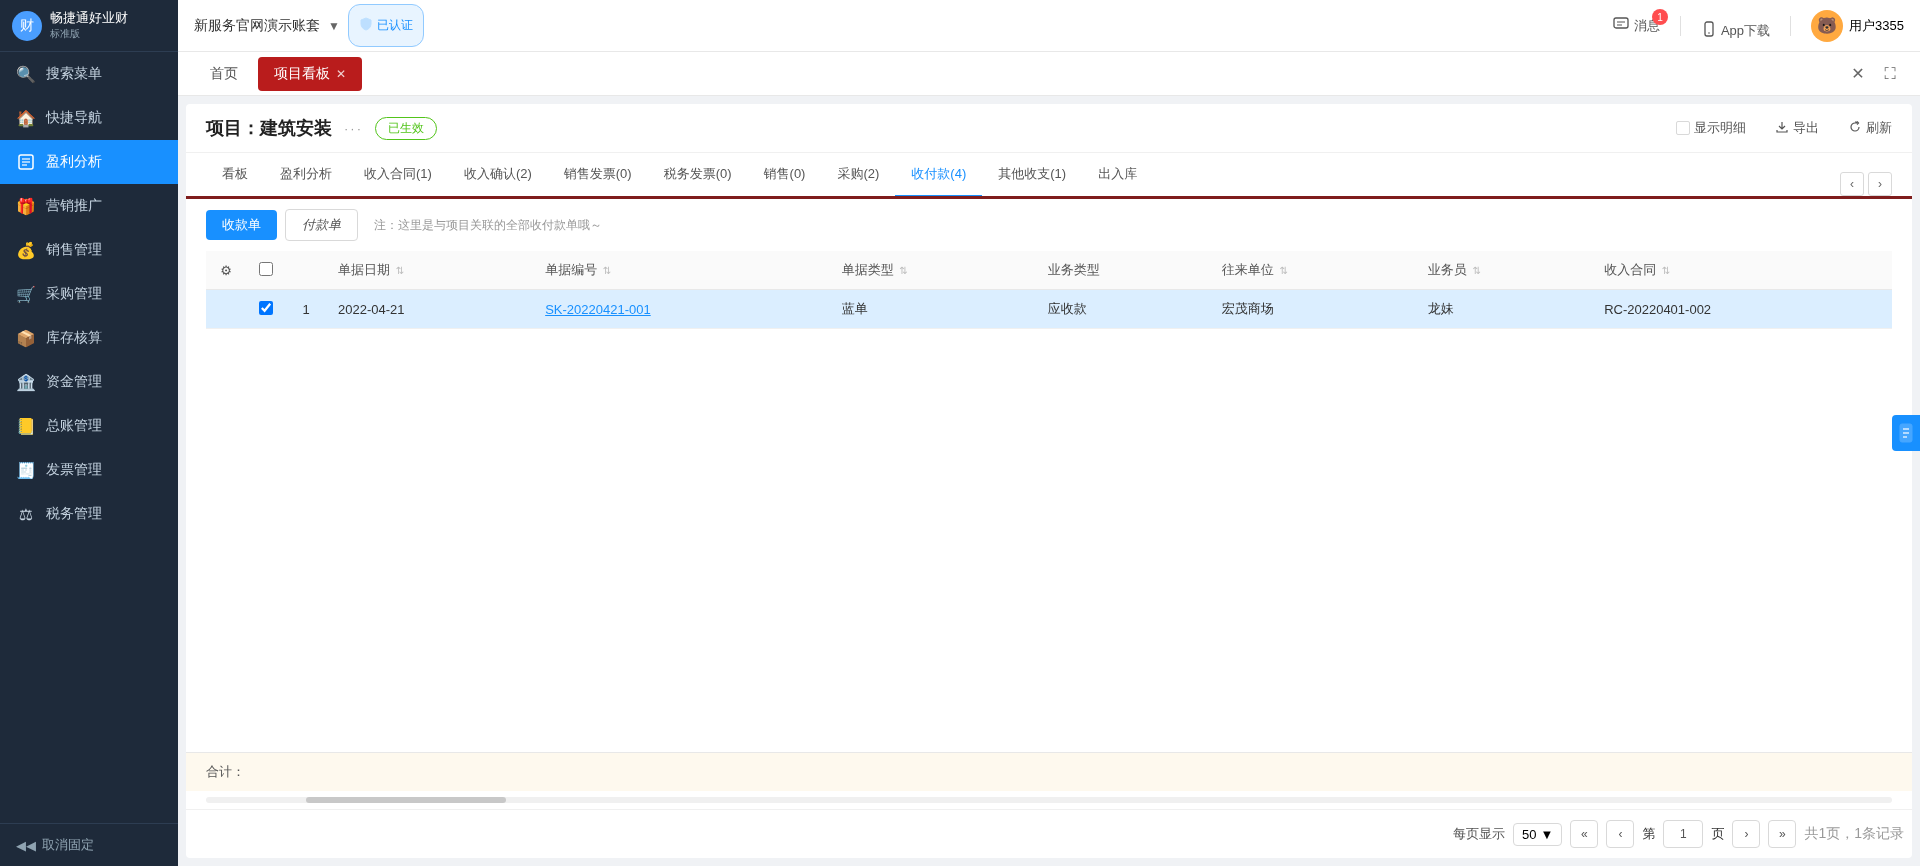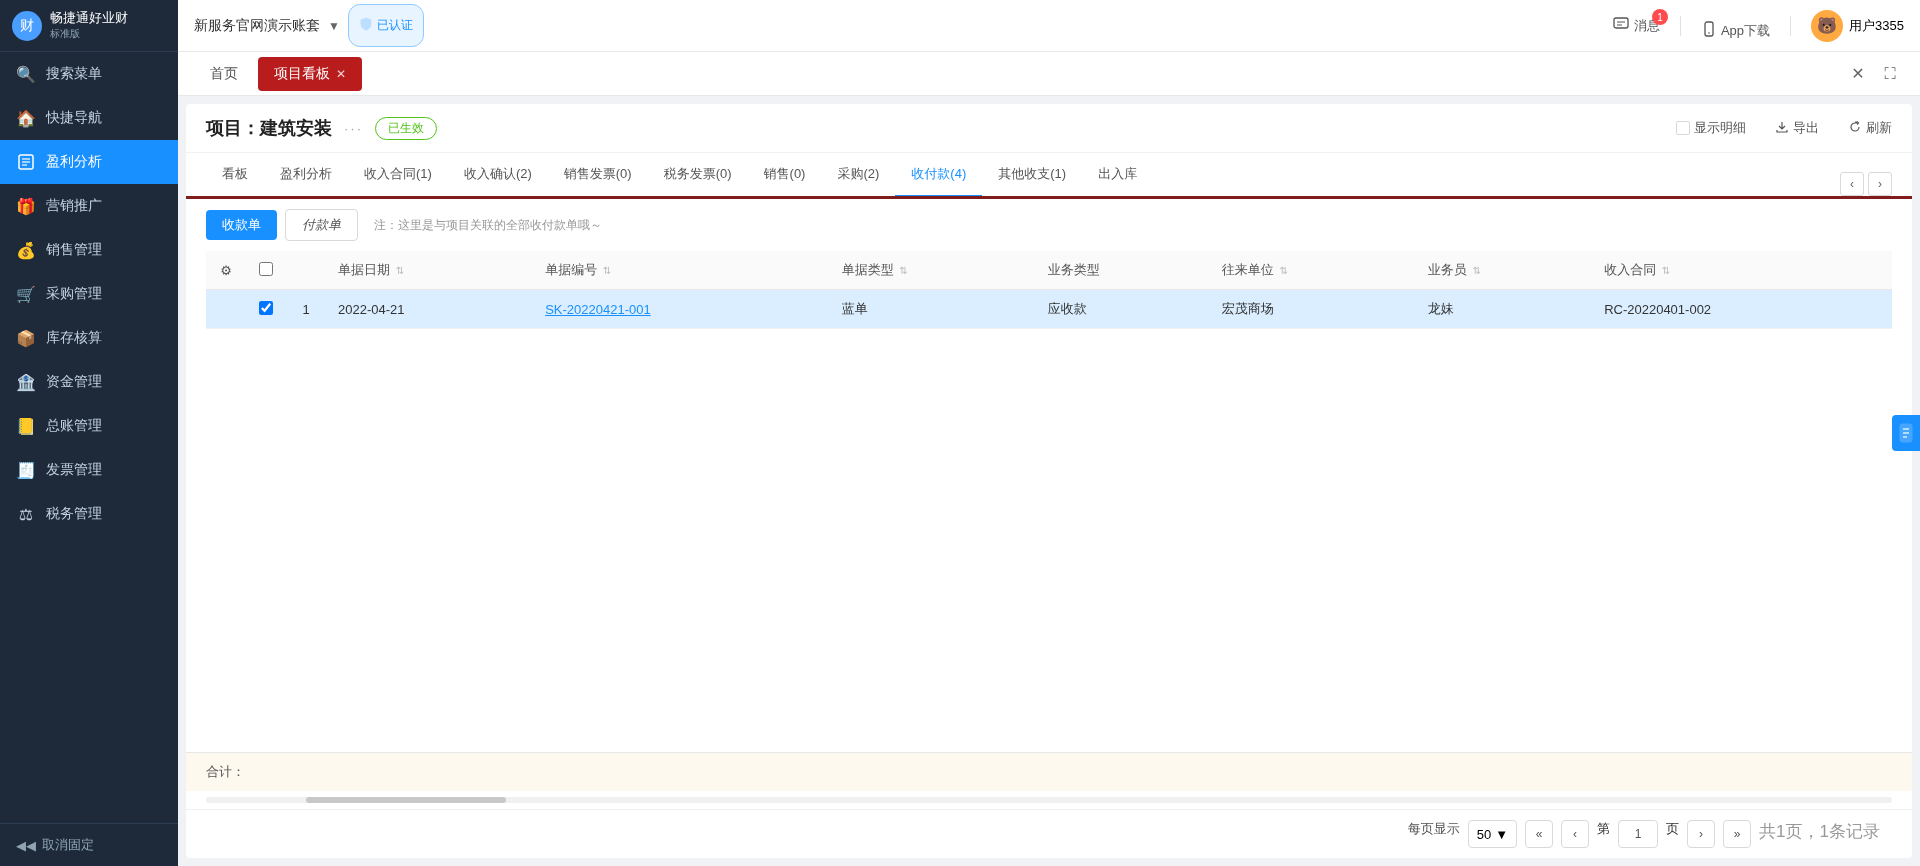--- a/index.html
+++ b/index.html
@@ -427,22 +427,23 @@
       height: 6px;
       width: 200px;
       background: #c8c8c8;
       border-radius: 3px;
       margin-left: 100px;
     }
 
     
     .pagination {
       display: flex;
+      align-items: center;
       justify-content: flex-end;
-      padding: 10px 32px;
+      padding: 10px 8px;
       gap: 8px;
       flex-shrink: 0;
       border-top: 1px solid #f0f0f0;
     }
     .pagination-label { color: #555; font-size: 13px; }
     .page-size-select {
       border: 1px solid #d9d9d9;
       border-radius: 4px;
       padding: 3px 8px;
       font-size: 13px;
@@ -458,21 +459,21 @@
       border-radius: 4px;
       display: flex;
       align-items: center;
       justify-content: center;
       cursor: pointer;
       color: #555;
       font-size: 12px;
       background: white;
     }
     .page-num { color: #333; font-size: 13px; }
-    .page-total { color: #999; font-size: 17px; }
+    .page-total { color: #999; font-size: 14px; }
 
     
     .right-panel-btn {
       position: fixed;
       right: 0;
       top: 50%;
       transform: translateY(-50%);
       background: #1890ff;
       color: white;
       width: 28px;

